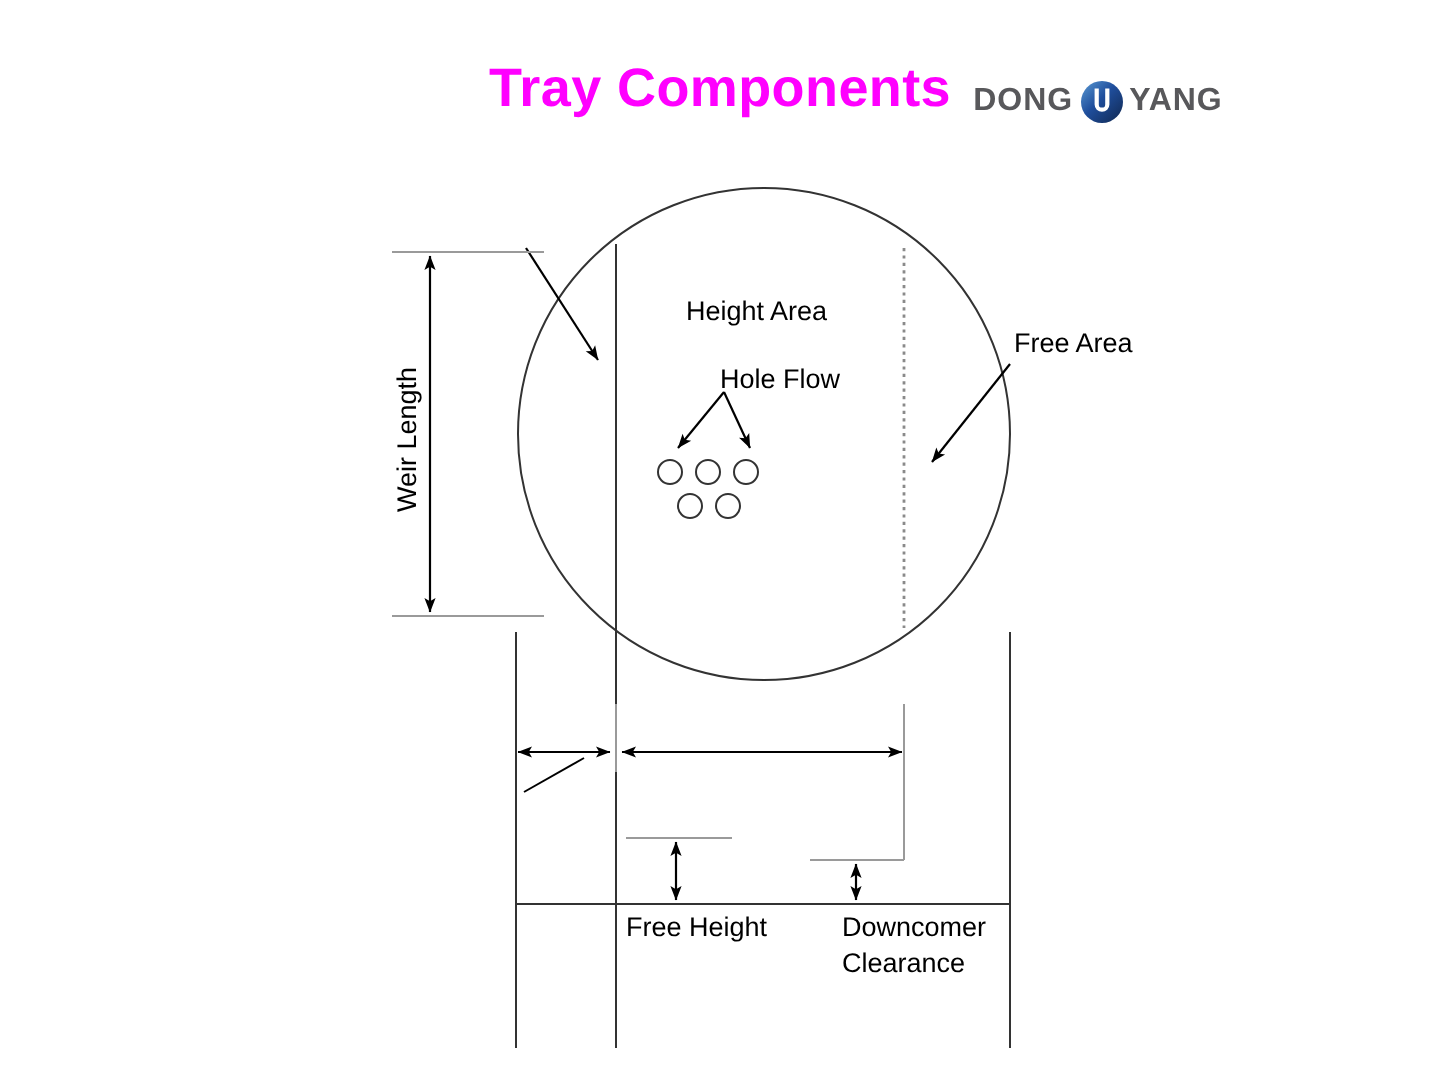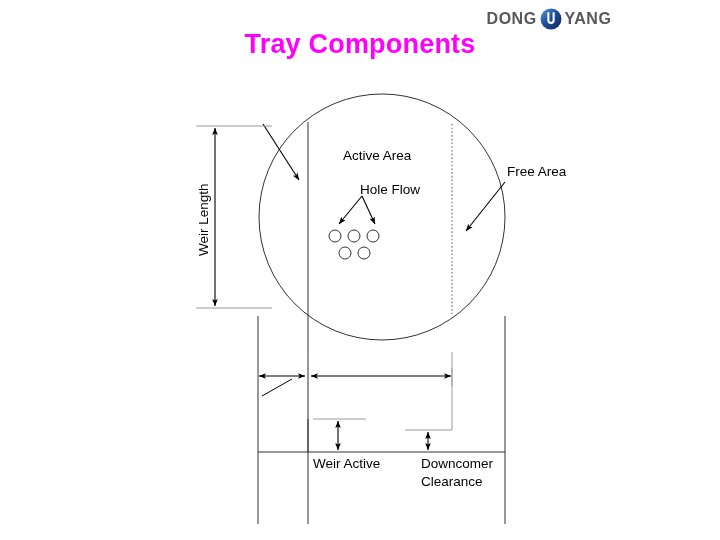--- a/index.html
+++ b/index.html
@@ -30,21 +30,21 @@
     font-size: 27px;
     font-weight: bold;
     color: #ff00ff;
     letter-spacing: 0.2px;
     line-height: 32px;
   }
   
   #logo {
     position: absolute;
     right: 18px;
-    top: 0;
+    top: 32px;
     width: 150px;
     height: 48px;
   }
   #logo-wordmark {
     position: absolute;
     left: 0; top: 8px;
     width: 150px;
     height: 22px;
     display: flex;
     align-items: center;
@@ -180,28 +180,28 @@
     <line x1="262" y1="396" x2="292" y2="379" stroke="#000" stroke-width="1"></line>
 
     <line x1="311" y1="376" x2="451" y2="376" stroke="#000" stroke-width="1.1" marker-start="url(#ah-start)" marker-end="url(#ah)"></line>
 
     <line x1="338" y1="421" x2="338" y2="450" stroke="#000" stroke-width="1.1" marker-start="url(#ah-start)" marker-end="url(#ah)"></line>
 
     <line x1="428" y1="432" x2="428" y2="450" stroke="#000" stroke-width="1.1" marker-start="url(#ah-start)" marker-end="url(#ah)"></line>
   </svg>
 
 
-  <div class="dlabel" style="left:343px; top:148px;">Active Area</div>
+  <div class="dlabel" style="left:343px; top:148px;">Height Area</div>
 
   <div class="dlabel" style="left:360px; top:182px;">Hole Flow</div>
 
   <div class="dlabel" style="left:507px; top:164px;">Free Area</div>
 
   <div id="lbl-weir-length" style="left:196px; top:256px;">Weir Length</div>
 
 
 
-  <div class="dlabel" style="left:313px; top:456px;">Weir Active</div>
+  <div class="dlabel" style="left:313px; top:456px;">Free Height</div>
 
   <div class="dlabel" style="left:421px; top:456px;">Downcomer</div>
   <div class="dlabel" style="left:421px; top:474px;">Clearance</div>
 
 </div>
 
 </body></html>

